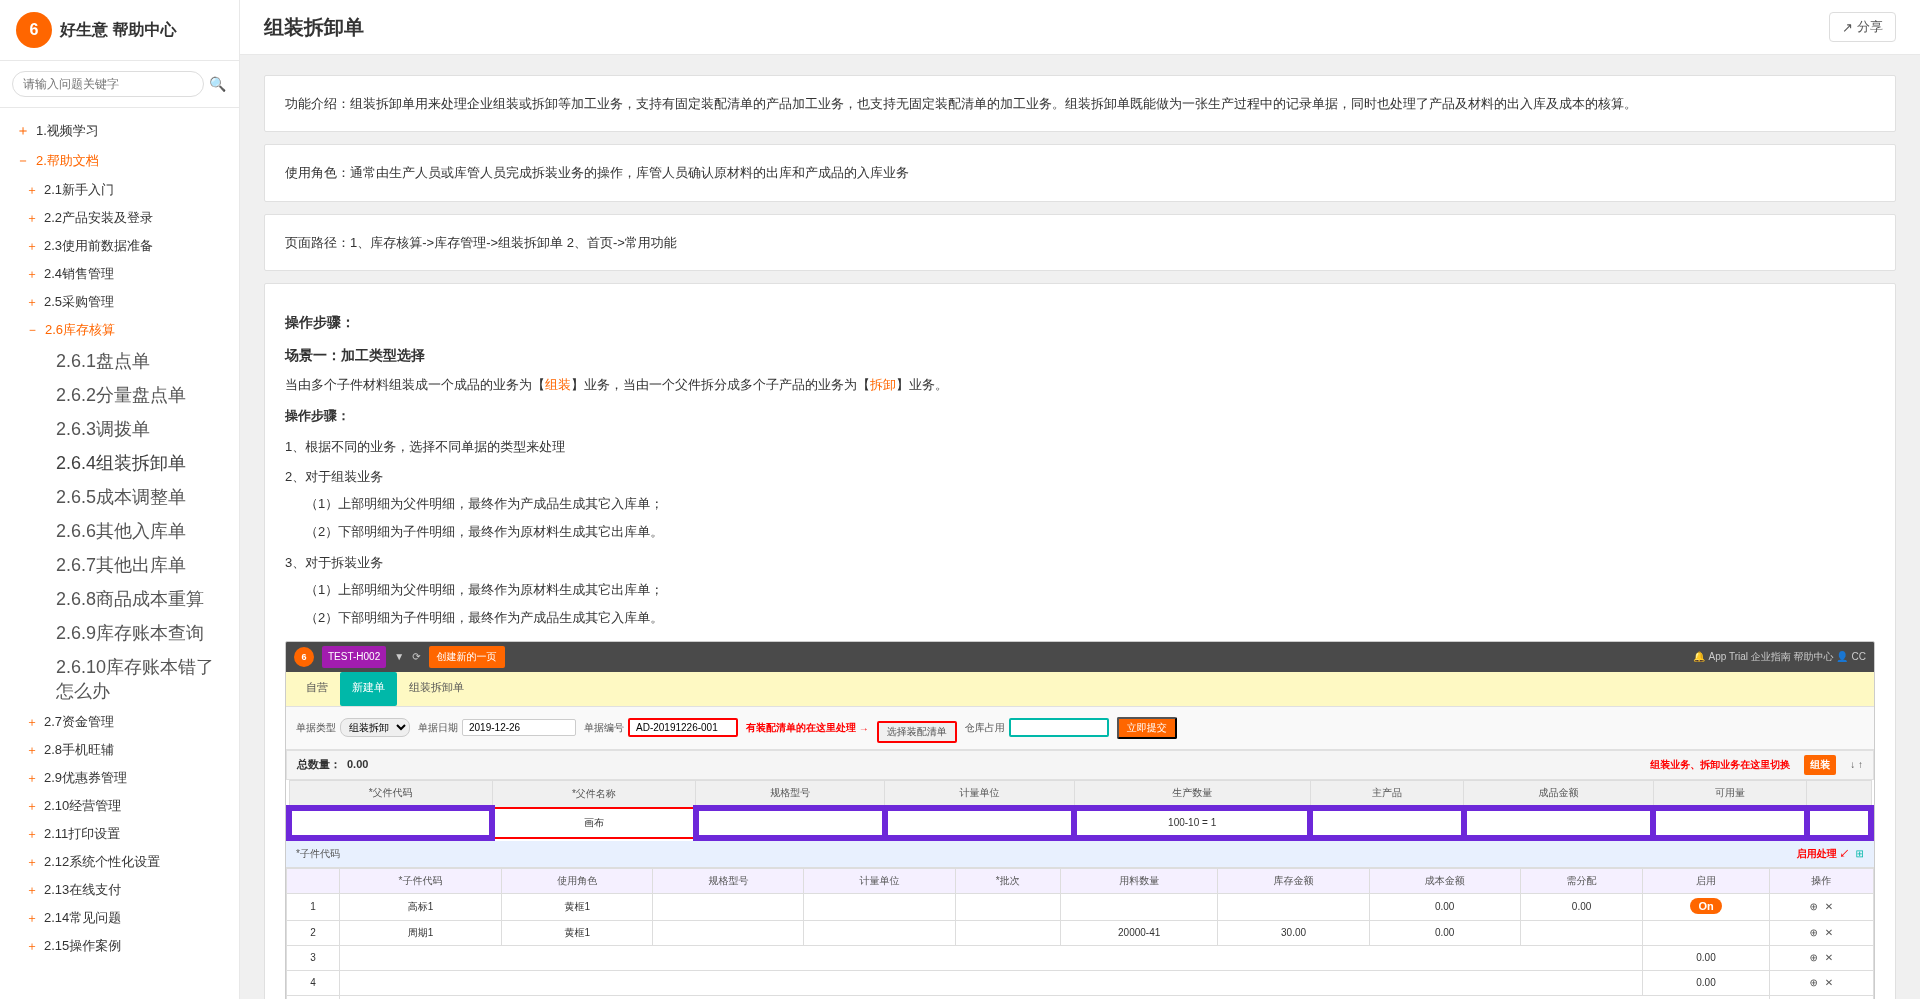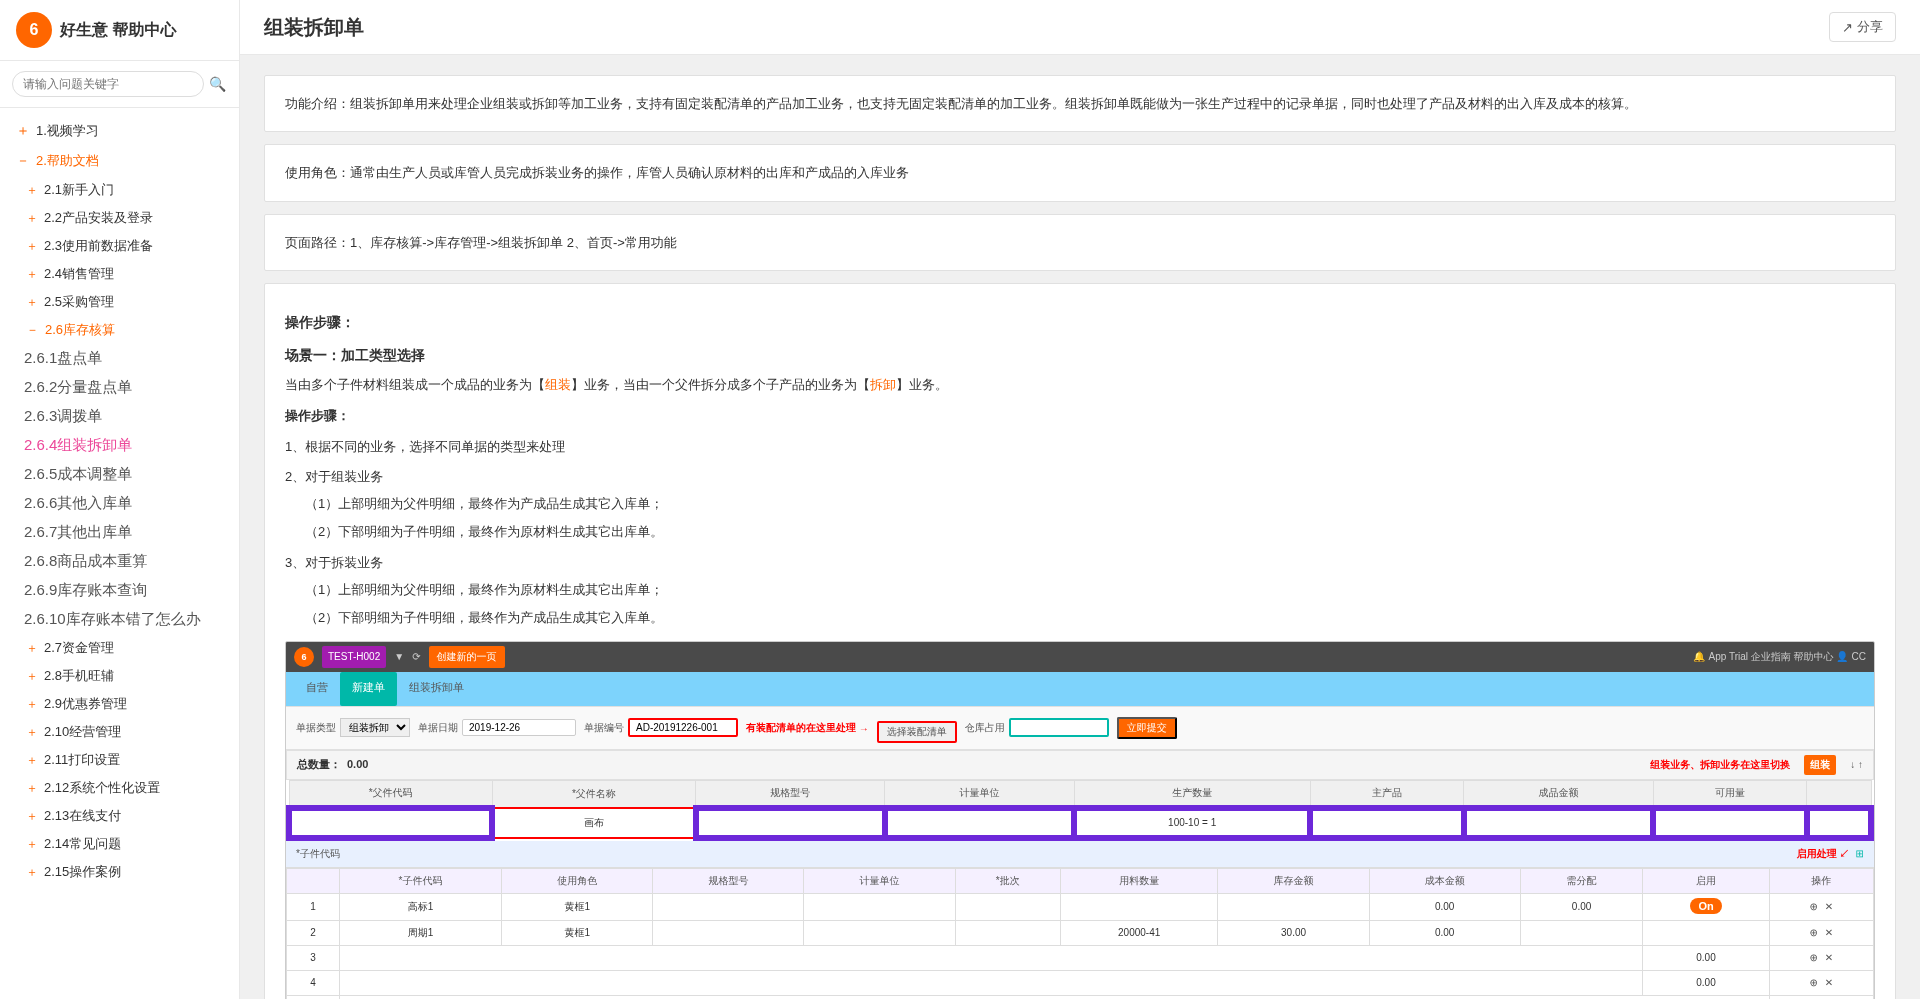--- a/index.html
+++ b/index.html
@@ -81,26 +81,26 @@
       color: #333;
       cursor: pointer;
       display: flex;
       align-items: center;
       gap: 6px;
     }
     .nav-sub-section.active { color: #ff6600; }
     .nav-sub-section .plus-icon { color: #ff6600; font-size: 12px; }
 
     .nav-leaf {
-      padding: 5px 16px 5px 24px;
-      font-size: 15px;
+      padding: 5px 16px 5px 56px;
+      font-size: 18px;
       color: #555;
       cursor: pointer;
     }
-    .nav-leaf.active { color: #ec4899; }
+    .nav-leaf.active { color: #404040; }
 
     
     #main {
       flex: 1;
       display: flex;
       flex-direction: column;
       overflow: hidden;
       background: #f0f0f0;
     }
 
@@ -169,21 +169,21 @@
       justify-content: space-between;
       color: #fff;
     }
     .inner-app-bar-left { display: flex; align-items: center; gap: 8px; font-size: 11px; }
     .inner-logo { width: 20px; height: 20px; background: #ff6600; border-radius: 50%; display: flex; align-items: center; justify-content: center; font-size: 9px; color: #fff; font-weight: bold; }
     .inner-id { background: #a21caf; padding: 2px 6px; border-radius: 2px; font-size: 10px; }
     .inner-orange-btn { background: #ff6600; color: #fff; padding: 2px 8px; border-radius: 2px; font-size: 10px; }
     .inner-app-bar-right { display: flex; align-items: center; gap: 6px; font-size: 10px; color: #ccc; }
 
     .inner-nav {
-      background: #7dd3fc;
+      background: #fef9c3;
       border-bottom: 1px solid #e0e0e0;
       display: flex;
       align-items: center;
       padding: 0 8px;
     }
     .inner-nav-tab {
       padding: 6px 12px;
       font-size: 11px;
       color: #555;
       border-bottom: 2px solid transparent;
@@ -212,21 +212,21 @@
       color: #555;
     }
     .inner-input {
       border: 1px solid #ccc;
       border-radius: 2px;
       padding: 2px 6px;
       font-size: 10px;
       width: 114px;
     }
     .inner-input.highlighted { border: 2px solid #ff0000; }
-    .inner-select { border: 1px solid #ccc; border-radius: 0; padding: 2px 4px; font-size: 10px; width: 70px; }
+    .inner-select { border: 1px solid #ccc; border-radius: 8px; padding: 2px 4px; font-size: 10px; width: 70px; }
     .inner-orange-small { background: #ff6600; color: #fff; padding: 2px 8px; border-radius: 2px; font-size: 10px; }
     .inner-gray-btn { background: #f0f0f0; color: #555; padding: 2px 8px; border-radius: 2px; font-size: 10px; border: 1px solid #ccc; }
     .inner-teal-input { border: 2px solid #00b8a9; border-radius: 2px; padding: 2px 6px; font-size: 10px; width: 100px; }
 
     .inner-section-header {
       background: #f5f5f5;
       border: 1px solid #e0e0e0;
       padding: 4px 10px;
       font-size: 11px;
       font-weight: bold;

